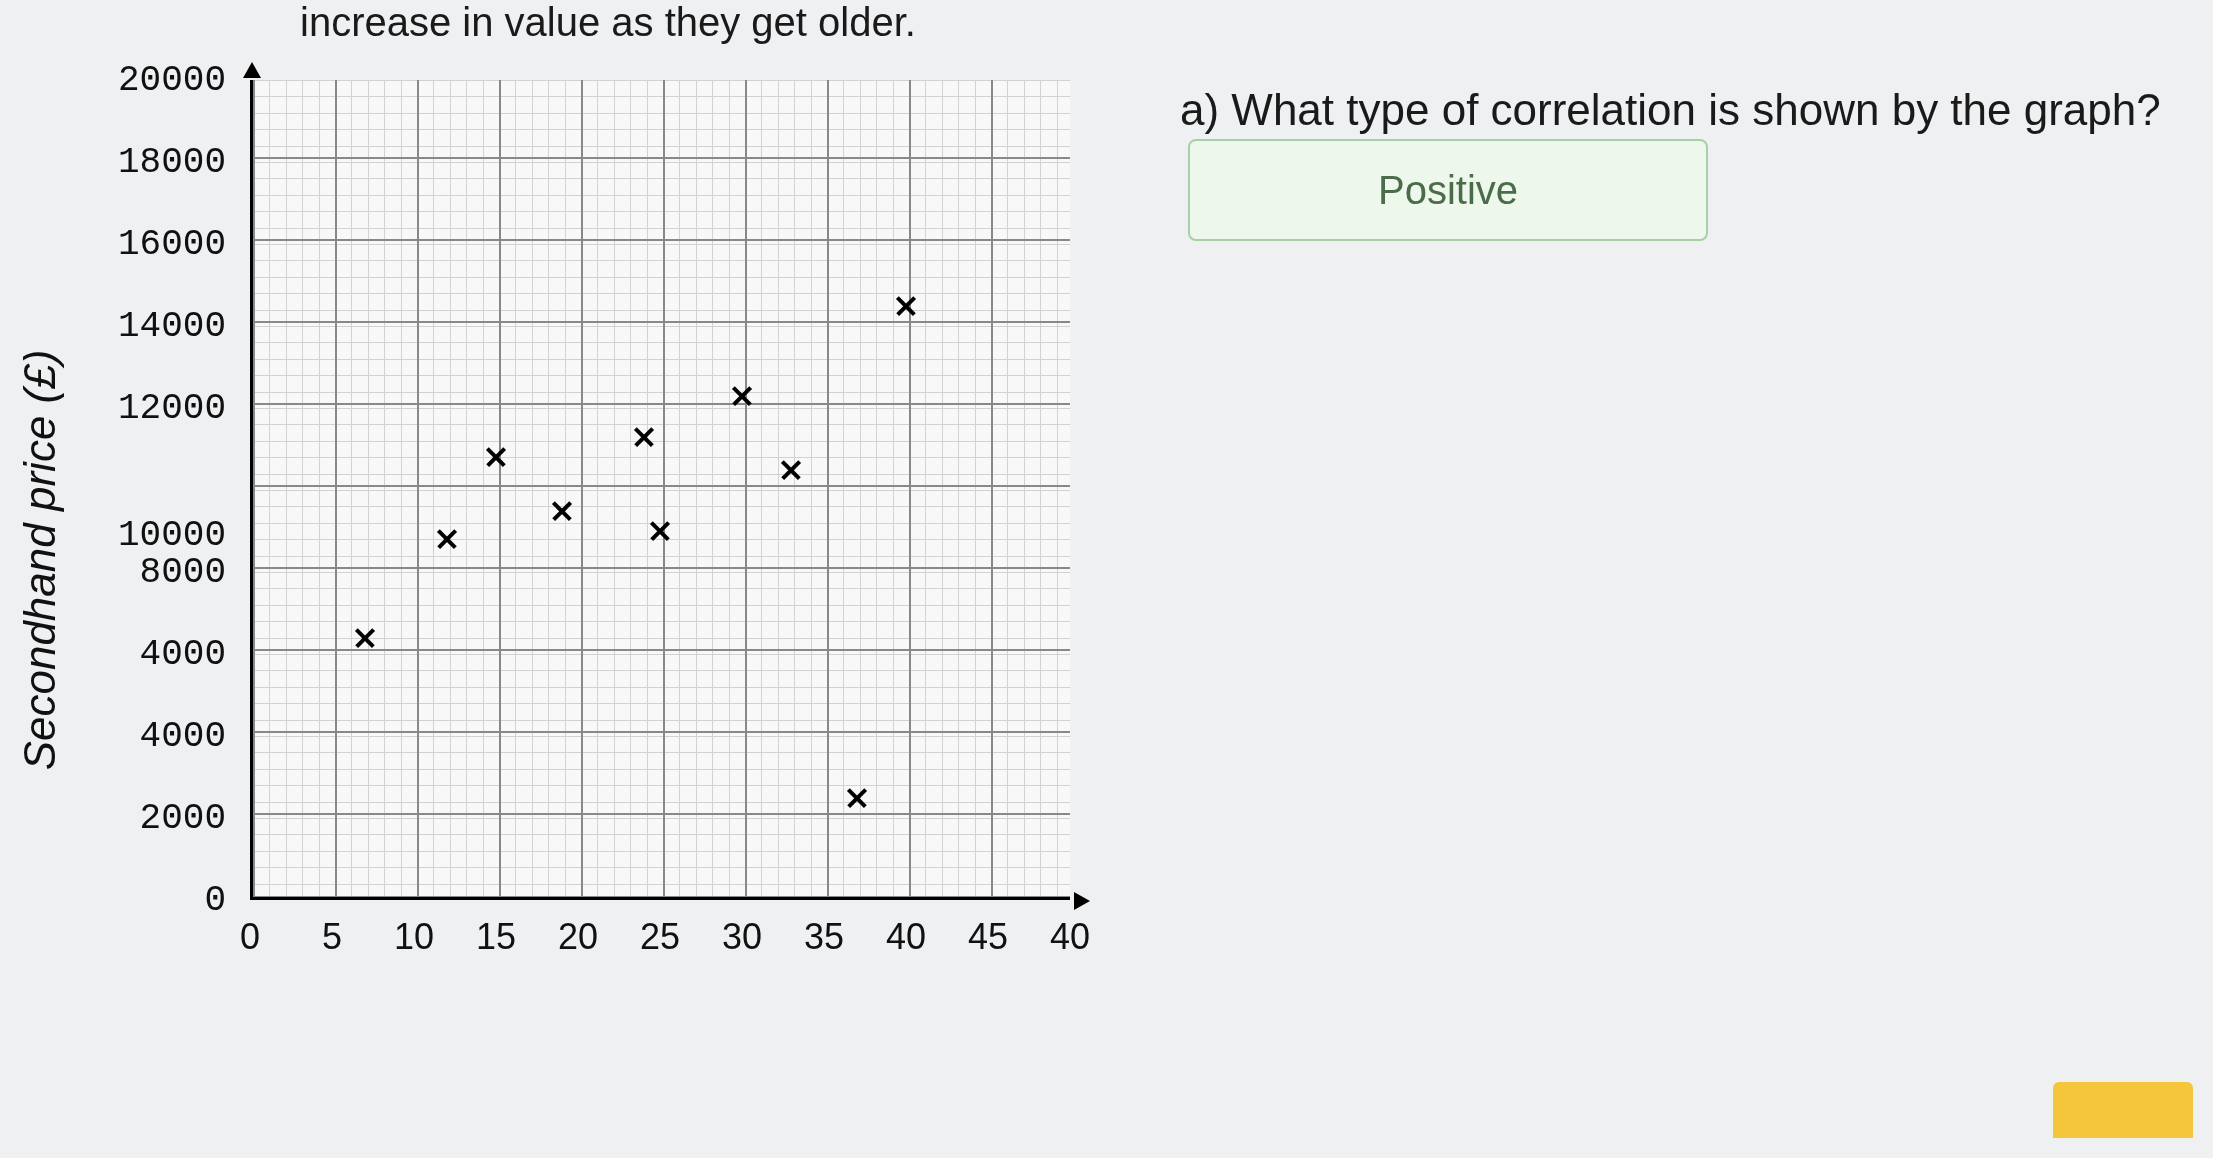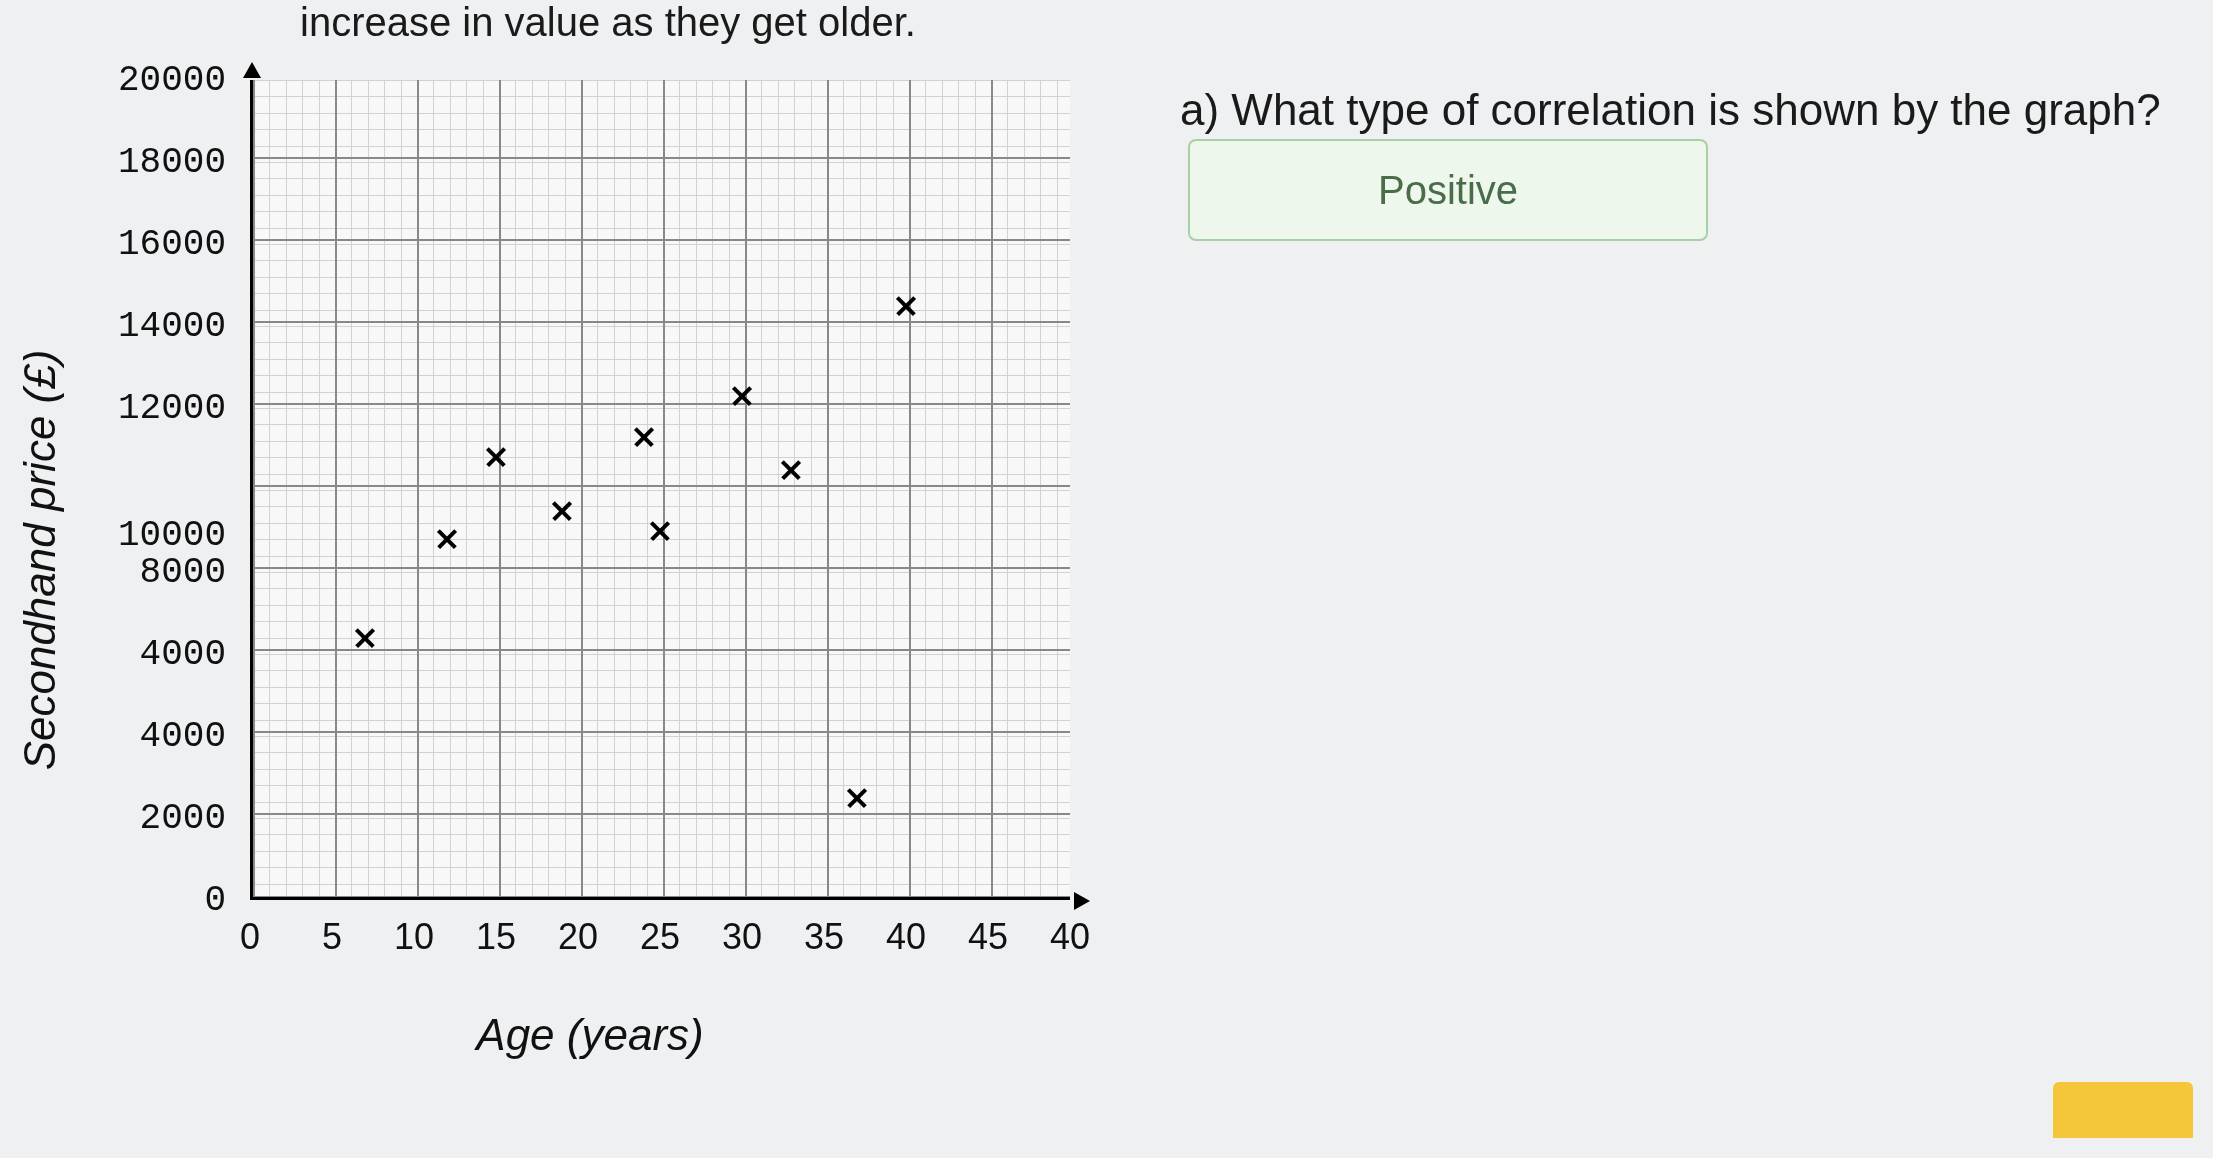--- a/index.html
+++ b/index.html
@@ -204,21 +204,20 @@
         <div class="pt" style="left: 246px; top: 377.2px;"></div>
         <div class="pt" style="left: 311.6px; top: 430.5px;"></div>
         <div class="pt" style="left: 393.6px; top: 356.7px;"></div>
         <div class="pt" style="left: 410px; top: 451px;"></div>
         <div class="pt" style="left: 492px; top: 315.7px;"></div>
         <div class="pt" style="left: 541.2px; top: 389.5px;"></div>
         <div class="pt" style="left: 606.8px; top: 717.5px;"></div>
         <div class="pt" style="left: 656px; top: 225.5px;"></div>
       </div>
 
-    <div class="xlabel">Age (years)</div>
   </div>
 
   <div class="right">
 
     <div class="q">
       <span>a) </span><span class="label">What type of correlation is shown by the graph?</span>
       <span class="answer-box">Positive</span>
     </div>
 
 

